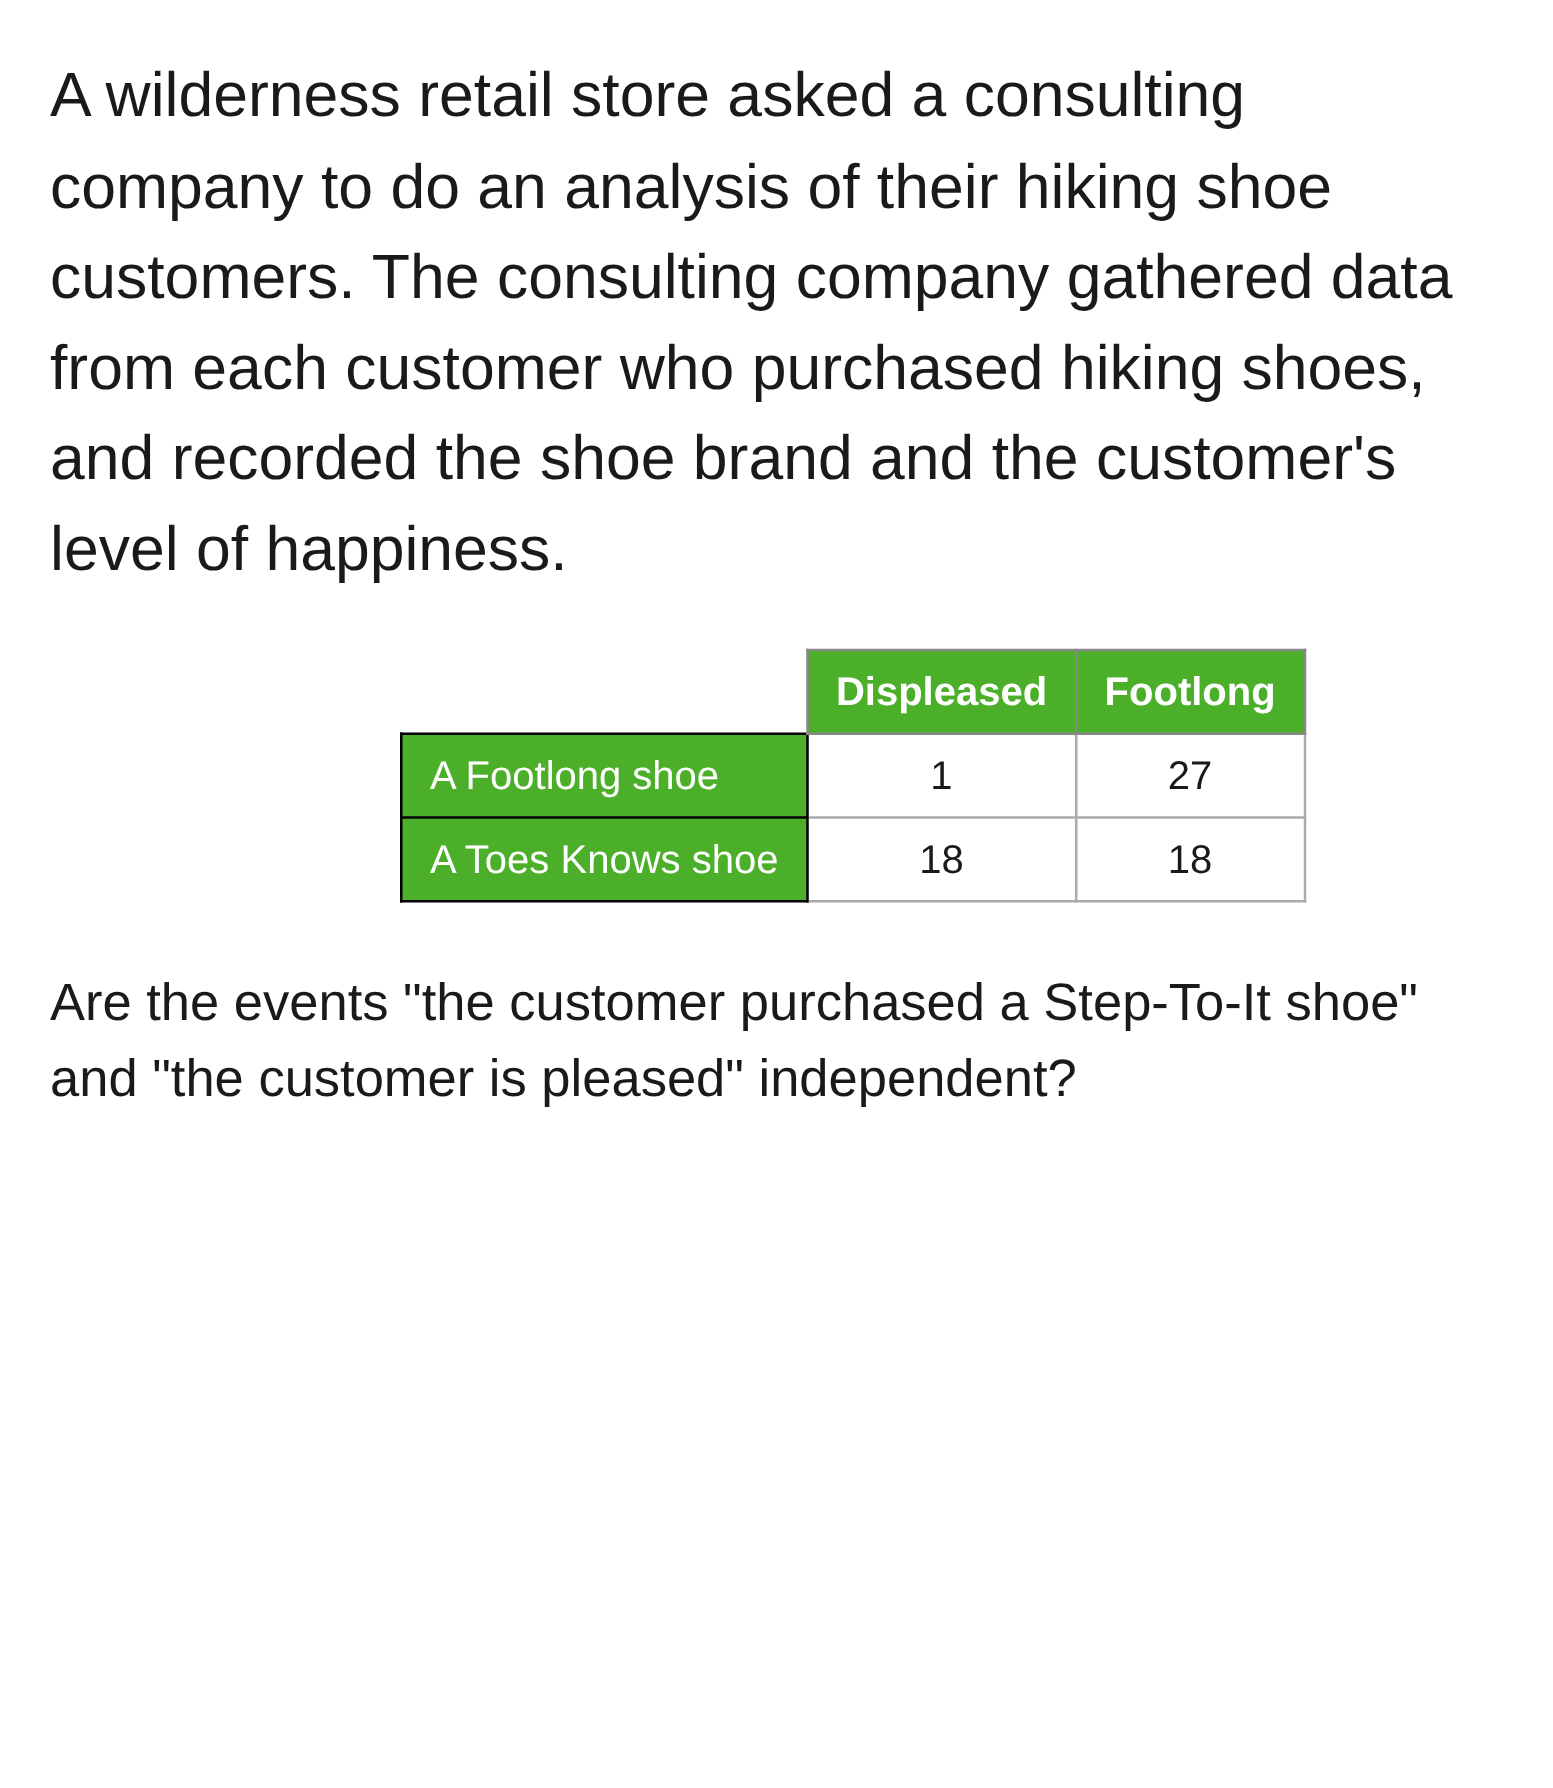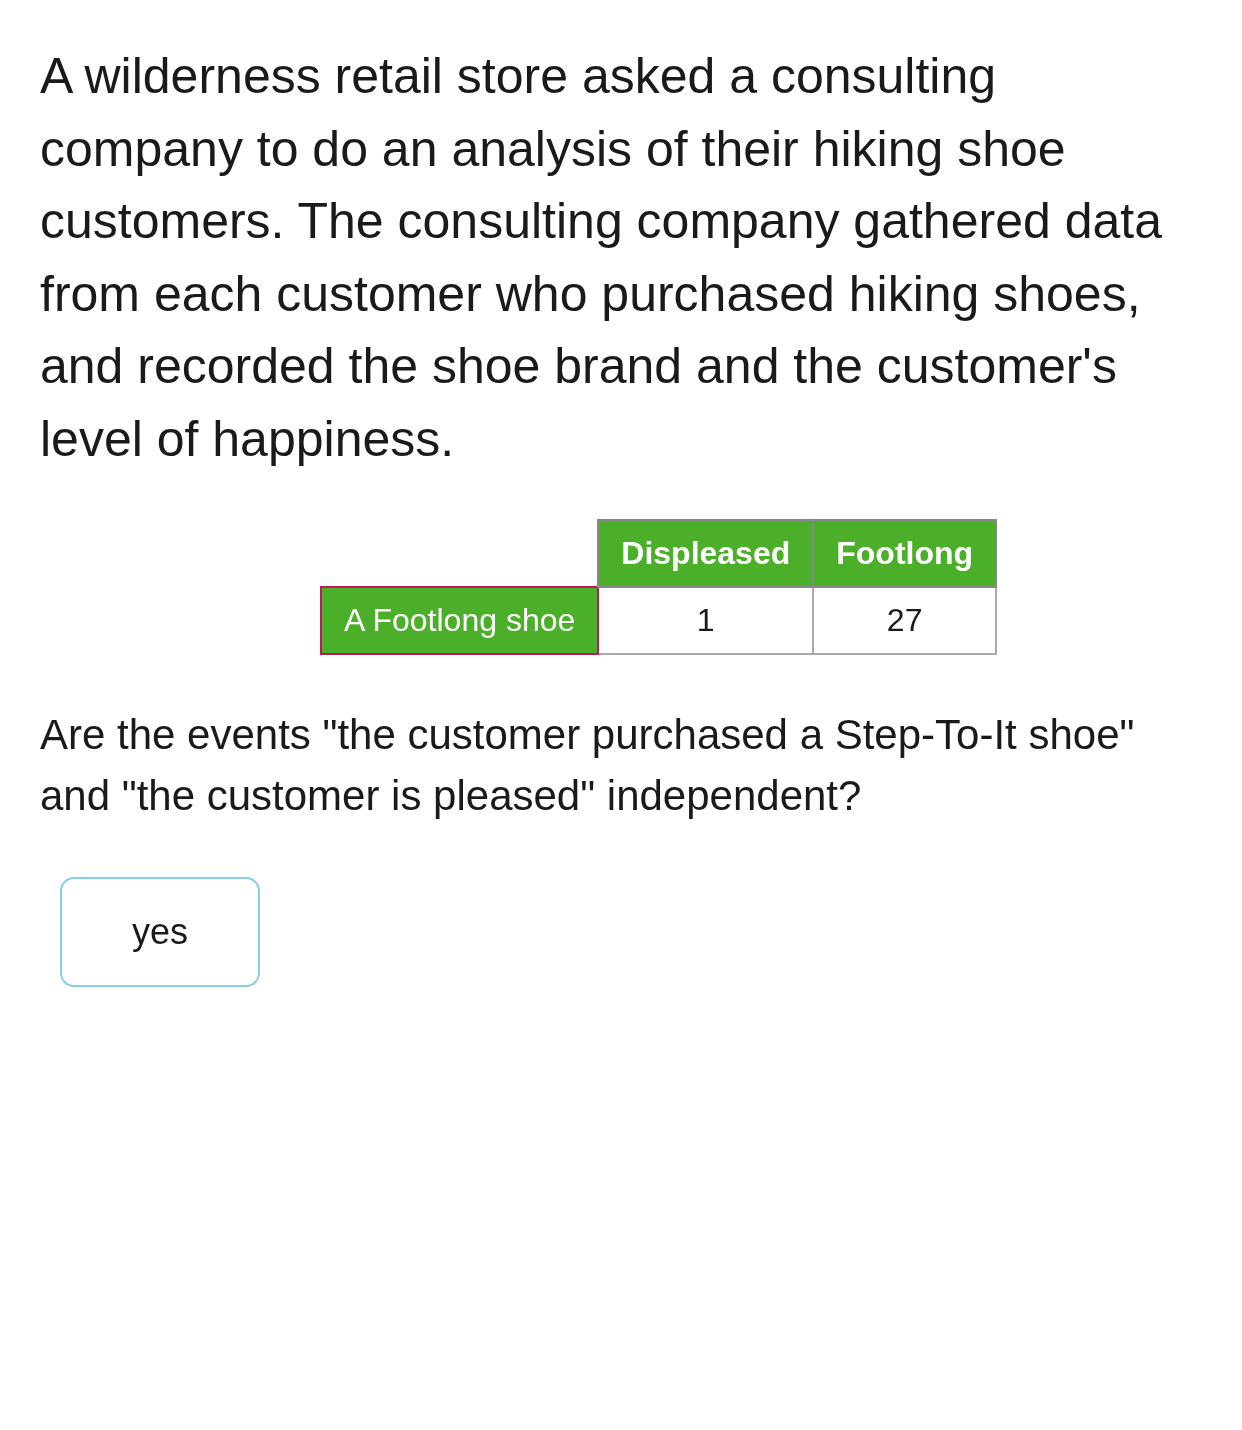--- a/index.html
+++ b/index.html
@@ -45,21 +45,21 @@
       text-align: center;
       margin-left: 20px;
     }
 
     tbody tr td:first-child {
       background-color: #4caf2a;
       color: #ffffff;
       font-size: 32px;
       font-weight: 500;
       padding: 14px 22px;
-      border: 2px solid #be185d;
+      border: 2px solid #000000;
       text-align: left;
       white-space: nowrap;
     }
 
     tbody tr td:not(:first-child) {
       background-color: #ffffff;
       color: #1a1a1a;
       font-size: 32px;
       font-weight: 400;
       padding: 14px 40px;
@@ -110,21 +110,25 @@
         <th>Displeased</th>
         <th>Footlong</th>
       </tr>
     </thead>
     <tbody>
       <tr>
         <td>A Footlong shoe</td>
         <td>1</td>
         <td>27</td>
       </tr>
+      <tr>
+        <td>A Toes Knows shoe</td>
+        <td>18</td>
+        <td>18</td>
+      </tr>
     </tbody>
   </table>
 </div>
 
 <p class="question-text">Are the events "the customer purchased a Step-To-It shoe" and "the customer is pleased" independent?</p>
 
 <div class="answer-buttons">
-  <button class="answer-btn">yes</button>
 </div>
 
 </body></html>

